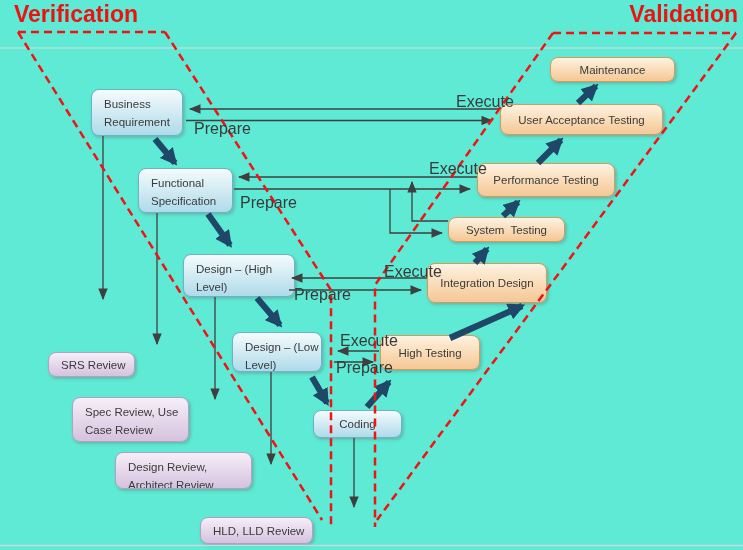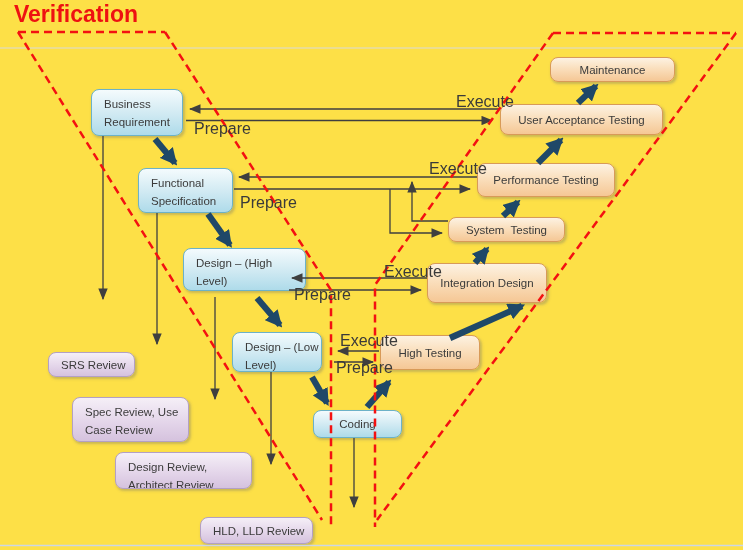--- a/index.html
+++ b/index.html
@@ -1,17 +1,17 @@
 <!DOCTYPE html>
 <html><head>
 <meta charset="utf-8">
 <style>
   html,body{margin:0;padding:0;background:#fff;}
   #stage{
-    position:relative;width:743px;height:550px;background:#fde047;overflow:hidden;
+    position:relative;width:743px;height:550px;background:#5eead4;overflow:hidden;
     font-family:"Liberation Sans", sans-serif;
   }
   
   .vtitle{
     position:absolute;z-index:4;font-size:23px;font-weight:bold;color:#ee1111;
     letter-spacing:0px;white-space:nowrap;
   }
   
   .node{
     position:absolute;z-index:1;box-sizing:border-box;border-radius:8px;
@@ -43,30 +43,31 @@
   }
   
   #overlay{position:absolute;left:0;top:0;z-index:2;pointer-events:none;}
 </style>
 </head>
 <body>
 
 <div id="stage">
 
   <div class="vtitle" style="left:14px;top:1px">Verification</div>
+  <div class="vtitle" style="left:588px;top:1px;width:150px;text-align:right">Validation</div>
 
   <div class="node blue" style="left:91px;top:89px;width:92px;height:47px">
     <span class="ln">Business</span>
     <span class="ln">Requirement</span>
   </div>
   <div class="node blue" style="left:138px;top:168px;width:95px;height:45px">
     <span class="ln">Functional</span>
     <span class="ln">Specification</span>
   </div>
-  <div class="node blue" style="left:183px;top:248px;width:123px;height:43px">
+  <div class="node blue" style="left:183px;top:254px;width:112px;height:43px">
     <span class="ln">Design – (High</span>
     <span class="ln">Level)</span>
   </div>
   <div class="node blue" style="left:232px;top:332px;width:90px;height:40px">
     <span class="ln">Design – (Low</span>
     <span class="ln">Level)</span>
   </div>
   <div class="node blue center" style="left:313px;top:410px;width:89px;height:28px">
     <span class="ln">Coding</span>
   </div>

